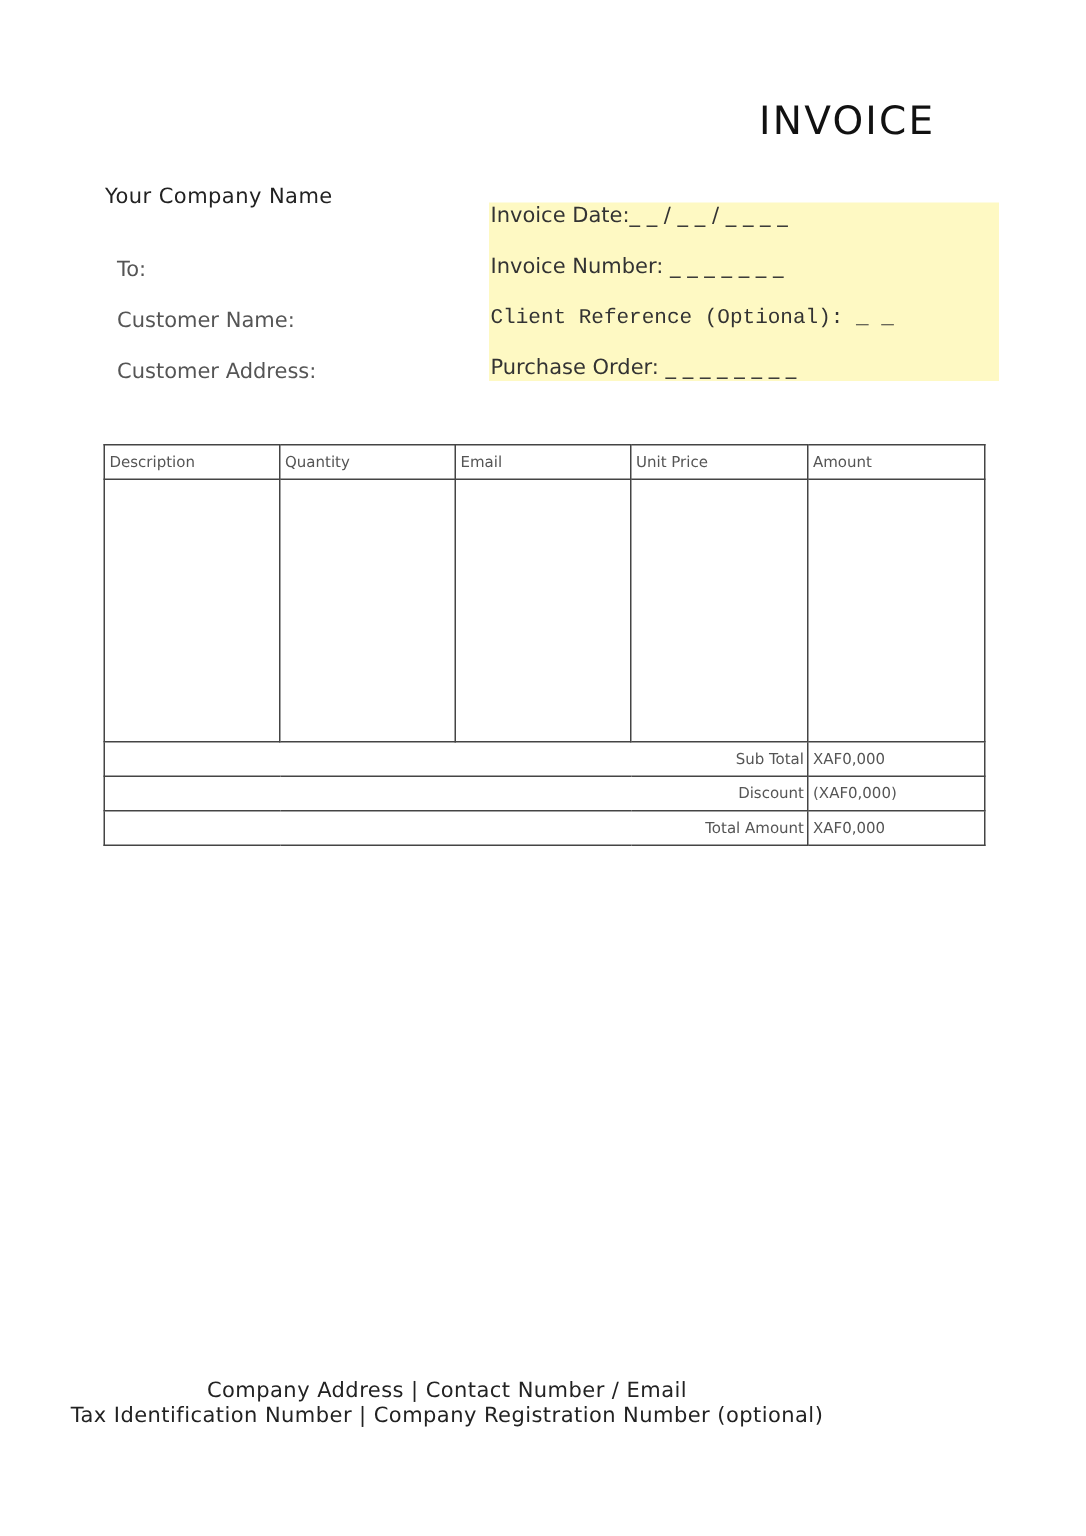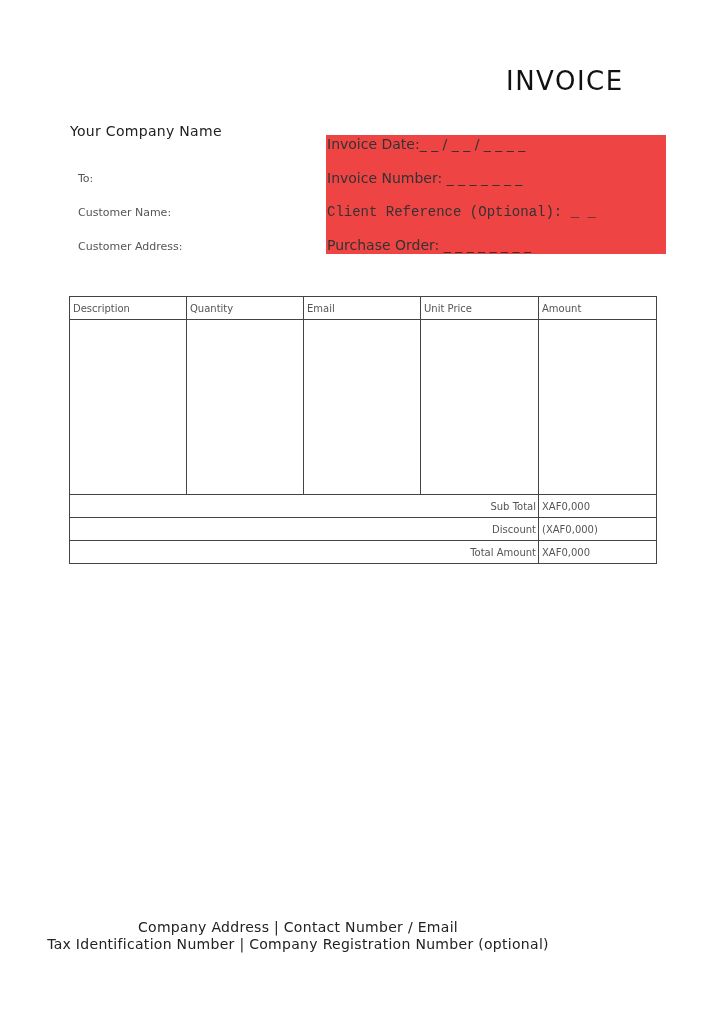--- a/index.html
+++ b/index.html
@@ -3,23 +3,23 @@
   <meta charset="utf-8">
   <style>
     html, body { margin: 0; padding: 0; }
     body {
       width: 724px; height: 1024px; background: #ffffff; position: relative;
       font-family: "DejaVu Sans", sans-serif; color: #333; overflow: hidden;
     }
     .abs { position: absolute; white-space: nowrap; }
     #company-name { left: 70px; top: 86px; font-size: 14px; color: #222; letter-spacing: 0.3px; margin-top: 37px; }
     #invoice-title { left: 506px; top: 66px; font-size: 26px; color: #111; letter-spacing: 1.5px; font-weight: normal; }
-    .to-label { left: 78px; font-size: 11px; color: #555; }
+    .to-label { left: 78px; font-size: 14px; color: #555; }
     #meta-box {
-      position: absolute; left: 326px; top: 135px; width: 340px; height: 119px; background: #ef4444;
+      position: absolute; left: 326px; top: 135px; width: 340px; height: 119px; background: #fef9c3;
     }
     .meta-line { position: absolute; left: 1px; font-size: 14px; color: #333; white-space: nowrap; }
     #items-table {
       position: absolute; left: 69px; top: 296px; width: 587px;
       border-collapse: collapse; table-layout: fixed;
     }
     #items-table td, #items-table th {
       border: 1.5px solid #444; font-weight: normal; font-size: 10px; color: #555;
       padding: 0 3px; text-align: left; vertical-align: middle;
     }

